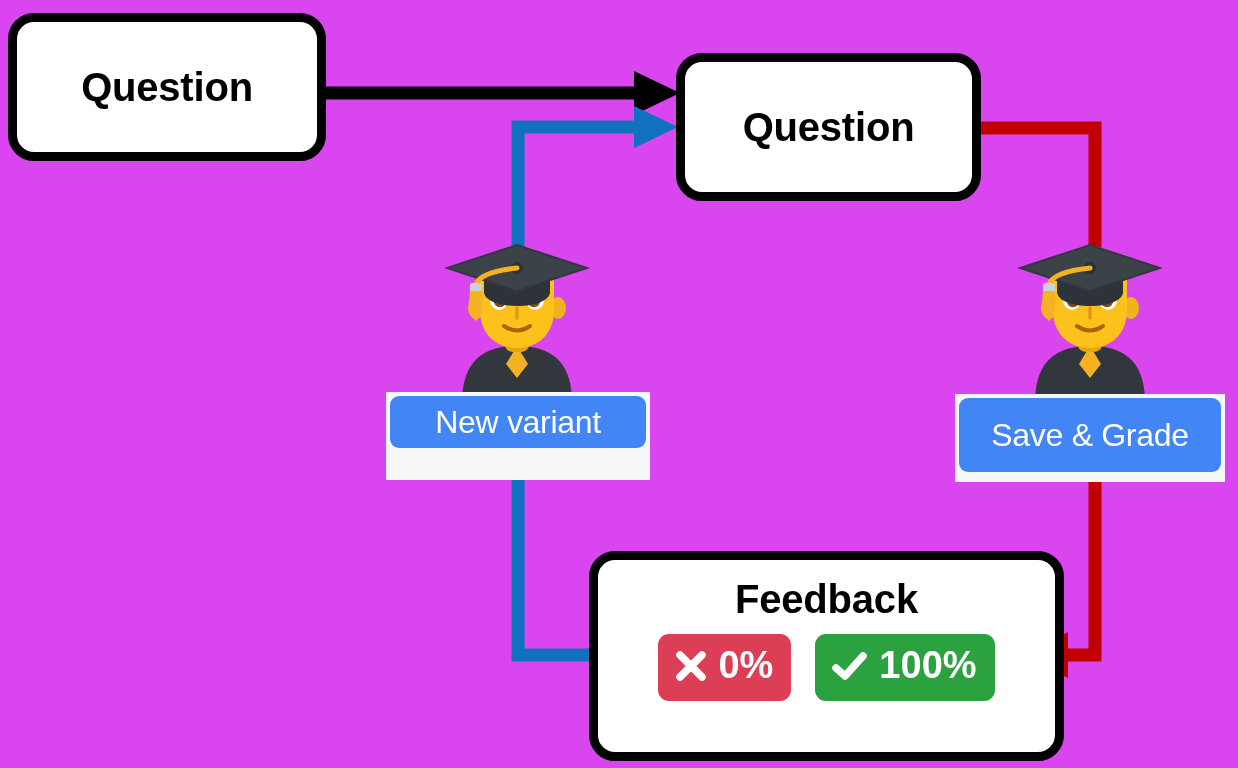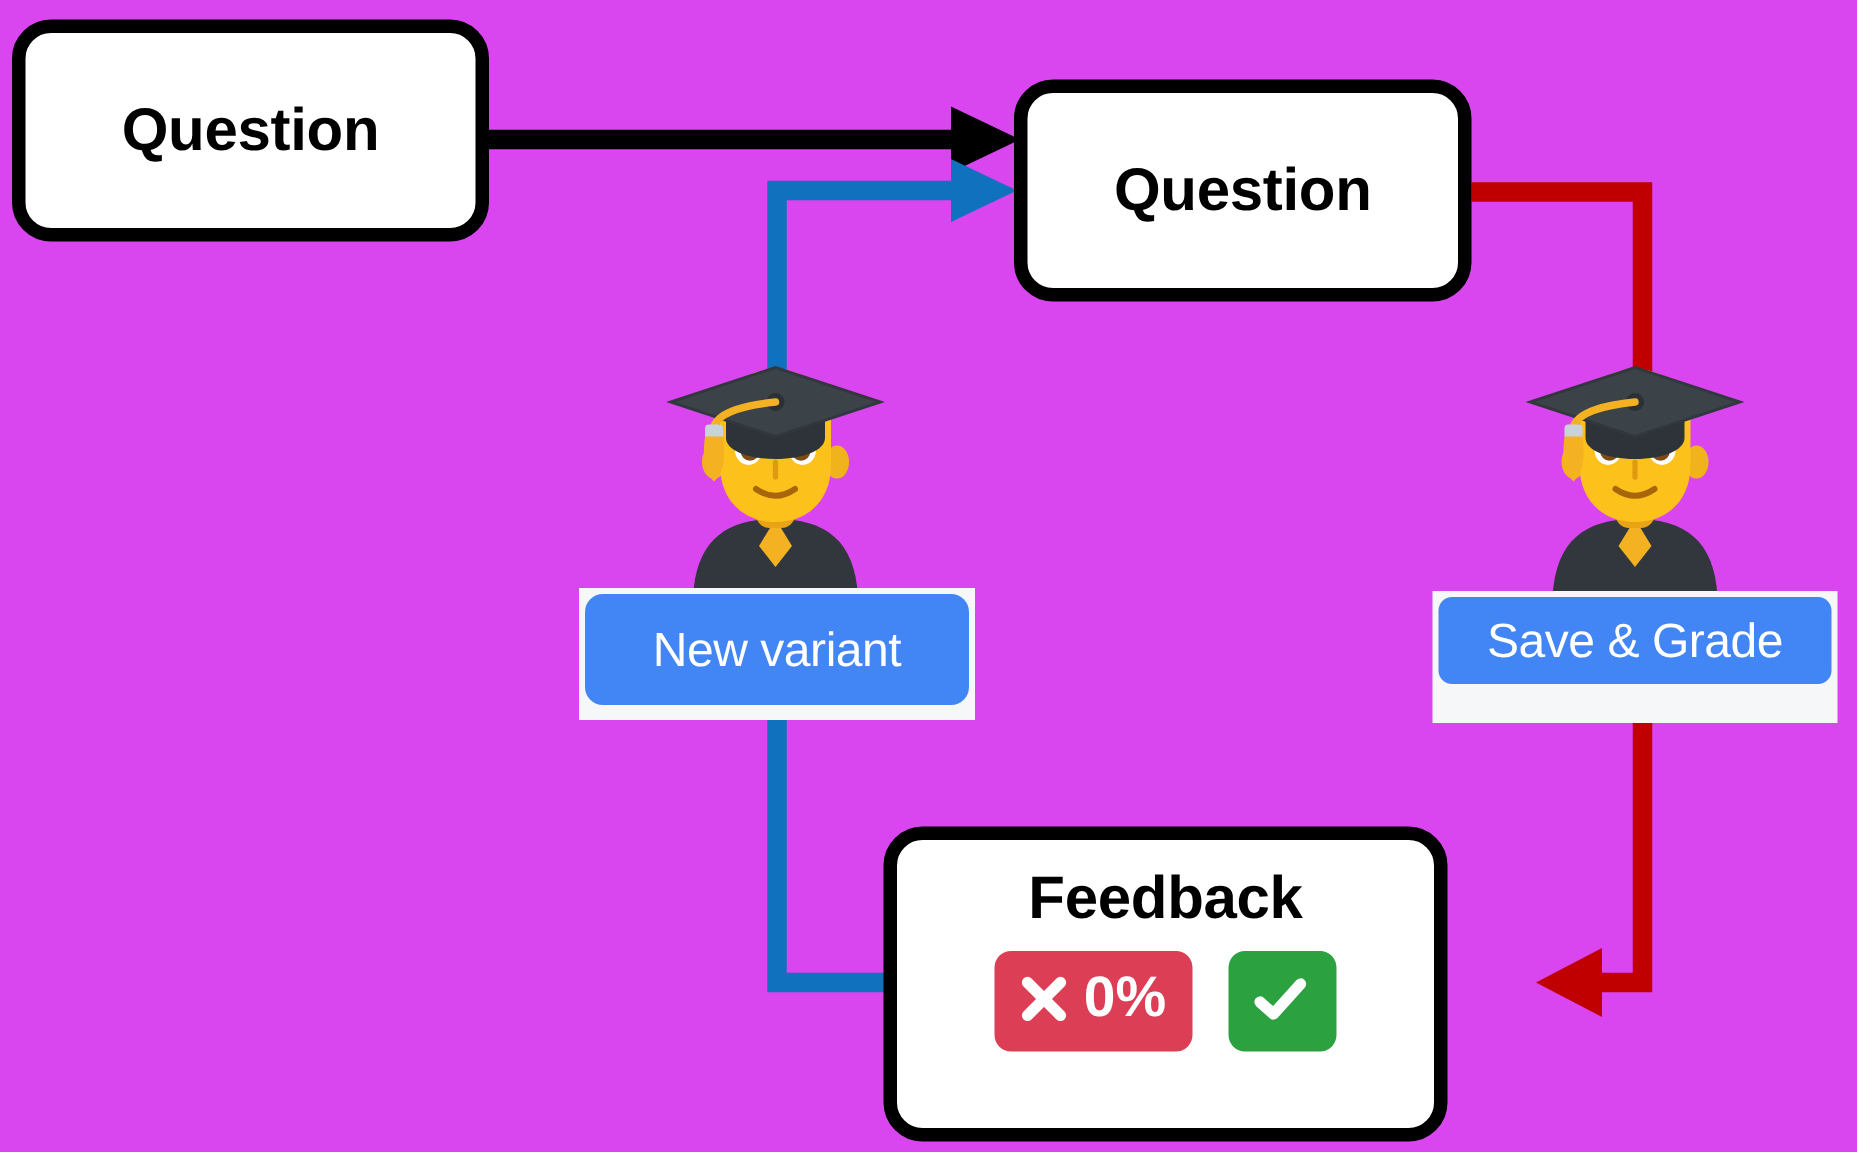--- a/index.html
+++ b/index.html
@@ -27,21 +27,21 @@
     text-align:center;
     letter-spacing:-0.2px;
   }
 
   #node-generator{left:8px;  top:13px;  width:318px; height:148px;}
   #node-generator .line{font-size:40px;}
 
   #node-variant{left:676px; top:53px;  width:305px; height:148px;}
   #node-variant .line{font-size:40px;}
 
-  #node-feedback{left:589px; top:551px; width:376px; height:210px;
+  #node-feedback{left:589px; top:551px; width:475px; height:210px;
                  justify-content:flex-start; padding-top:17px;}
   #node-feedback .line{font-size:40px;}
 
   
   .badges{
     display:flex;
     align-items:center;
     gap:24px;
     margin-top:12px;
   }
@@ -89,23 +89,23 @@
     letter-spacing:-0.3px;
     z-index:8;
     box-sizing:border-box;
   }
   .btn-wrap{
     position:absolute;
     background:#f6f7f8;
     z-index:7;
   }
   #btnwrap-left {left:386px; top:392px; width:264px; height:88px;}
-  #btn-left     {left:390px; top:396px; width:256px; height:74px;border-radius:12px;}
+  #btn-left     {left:390px; top:396px; width:256px; height:52px;}
   #btnwrap-right{left:955px; top:394px; width:270px; height:88px;}
-  #btn-right    {left:959px; top:398px; width:262px; height:58px;}
+  #btn-right    {left:959px; top:398px; width:262px; height:74px;}
 </style>
 </head>
 <body>
 
 <div id="stage">
 
   <svg id="wires" viewBox="0 0 1238 768" xmlns="http://www.w3.org/2000/svg">
 
     <g>
       <line x1="326" y1="93" x2="640" y2="93" stroke="#000000" stroke-width="13"></line>
@@ -152,20 +152,21 @@
         </span>
         <span class="pct">0%</span>
       </div>
 
       <div class="badge badge-right">
         <span class="glyph">
           <svg width="38" height="34" viewBox="0 0 38 34" xmlns="http://www.w3.org/2000/svg">
             <path d="M5 19 L14 27 L32 7" stroke="#ffffff" stroke-width="7.5" fill="none" stroke-linecap="round" stroke-linejoin="round"></path>
           </svg>
         </span>
+        <span class="pct">100%</span>
       </div>
 
     </div>
   </div>
 
   <svg class="avatar" id="avatar-left" viewBox="0 0 170 170" xmlns="http://www.w3.org/2000/svg">
 
     <path d="M30 170 C32 132 52 118 85 118 C118 118 138 132 140 170 Z" fill="#31373D"></path>
     <path d="M85 118 L74 136 L85 150 L96 136 Z" fill="#F4B223"></path>
 

